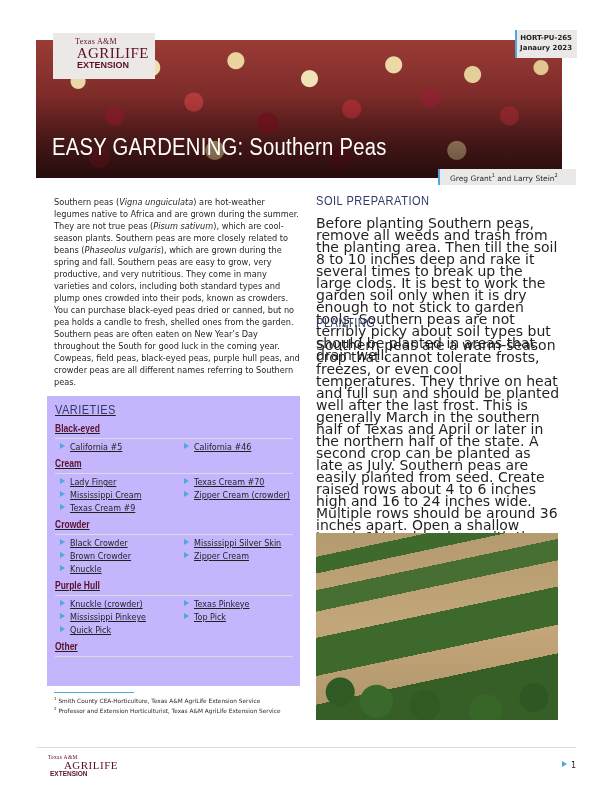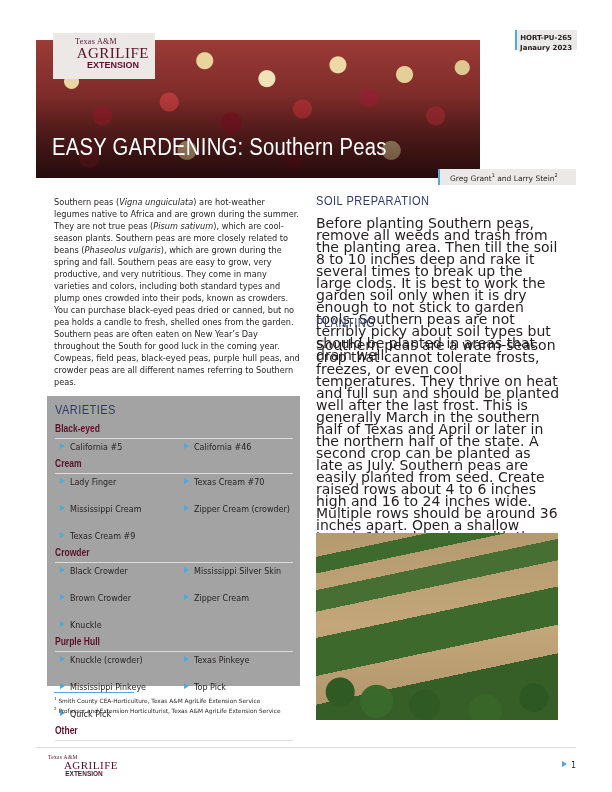--- a/index.html
+++ b/index.html
@@ -1,21 +1,21 @@
 <!DOCTYPE html>
 <html><head>
 <meta charset="utf-8">
 <style>
   * { box-sizing: border-box; margin: 0; padding: 0; }
   html, body { width: 612px; height: 792px; background: #ffffff; overflow: hidden; }
   body { position: relative; font-family: "DejaVu Sans", sans-serif; color: #231f20; }
 
   
   .hero {
-    position: absolute; left: 36px; top: 40px; width: 444px; height: 138px; overflow: hidden;
+    position: absolute; left: 36px; top: 40px; width: 526px; height: 138px; overflow: hidden;
     background:
       radial-gradient(circle at 8% 30%, #e9d7a6 0 7px, transparent 8px),
       radial-gradient(circle at 15% 55%, #8d1f2a 0 9px, transparent 10px),
       radial-gradient(circle at 22% 20%, #f0e0b0 0 8px, transparent 9px),
       radial-gradient(circle at 30% 45%, #b53a3a 0 9px, transparent 10px),
       radial-gradient(circle at 38% 15%, #e8d49c 0 8px, transparent 9px),
       radial-gradient(circle at 44% 60%, #7a1622 0 10px, transparent 11px),
       radial-gradient(circle at 52% 28%, #f1e3b8 0 8px, transparent 9px),
       radial-gradient(circle at 60% 50%, #a82e33 0 9px, transparent 10px),
       radial-gradient(circle at 68% 18%, #ecd9a5 0 8px, transparent 9px),
@@ -39,56 +39,56 @@
     color: #ffffff; letter-spacing: 0.3px; transform: scaleX(0.88); transform-origin: left;
     white-space: nowrap;
   }
 
   .logo-box {
     position: absolute; left: 53px; top: 33px; width: 102px; height: 46px;
     background: #ebe8e6; z-index: 3; padding: 4px 6px;
   }
   .logo-top { font-family: "Liberation Serif", serif; font-size: 8px; color: #5b0f2a; margin-left: 16px; letter-spacing: 0.3px; line-height: 9px; }
   .logo-mid { font-family: "Liberation Serif", serif; font-size: 15px; color: #5b0f2a; line-height: 14px; letter-spacing: 0.5px; text-align: right; }
-  .logo-bot { font-family: "Liberation Sans", sans-serif; font-size: 9px; font-weight: 700; color: #5b0f2a; margin-left: 18px; line-height: 10px; text-align: center; }
+  .logo-bot { font-family: "Liberation Sans", sans-serif; font-size: 9px; font-weight: 700; color: #5b0f2a; margin-left: 18px; line-height: 10px; }
 
   .pubinfo {
-    position: absolute; left: 515px; top: 30px; width: 62px; height: 20px;
+    position: absolute; left: 515px; top: 30px; width: 62px; height: 28px;
     background: #ebe9e8; border-left: 2px solid #4ea9de; z-index: 3;
     font-size: 7px; font-weight: 700; text-align: right; padding: 3px 5px 0 0; line-height: 10px; color: #231f20;
   }
 
   .authors {
     position: absolute; left: 438px; top: 169px; width: 138px; height: 16px;
     background: #ebe9e8; border-left: 2px solid #4ea9de; z-index: 3;
     font-size: 7.5px; padding: 3px 0 0 10px; color: #231f20; white-space: nowrap;
   }
   .authors sup { font-size: 5px; }
 
   
   .intro {
     position: absolute; left: 54px; top: 196px; width: 246px;
     font-size: 8.2px; line-height: 12px; color: #231f20;
   }
   .intro i { font-style: italic; }
 
   .varieties {
     position: absolute; left: 47px; top: 396px; width: 253px; height: 290px;
-    background: #a3a3a3; padding: 4px 7px 0 8px;
+    background: #c4b5fd; padding: 4px 7px 0 8px; text-decoration: underline;
   }
   .var-heading {
     font-family: "Liberation Sans", sans-serif; font-size: 13px; color: #2d3a6b;
     letter-spacing: 0.5px; transform: scaleX(0.85); transform-origin: left; height: 19px; line-height: 19px;
   }
   .var-group-title {
     font-family: "Liberation Sans", sans-serif; font-size: 10px; font-weight: 700; color: #5b0f2a;
     transform: scaleX(0.85); transform-origin: left; height: 15px; line-height: 15px; margin-top: 2px;
   }
   .var-rule { height: 1px; background: #dcdbdb; margin: 2px 0 3px 0; }
-  .var-list { display: grid; grid-template-columns: 124px 120px; grid-auto-flow: row; row-gap: 15px; margin-bottom: 2px; }
+  .var-list { display: grid; grid-template-columns: 124px 120px; grid-auto-flow: row; row-gap: 1px; margin-bottom: 2px; }
   .var-item { font-size: 8px; line-height: 12px; color: #231f20; white-space: nowrap; padding-left: 5px; }
   .var-item .tri { display: inline-block; width: 0; height: 0; border-left: 5px solid #4ea9de; border-top: 3px solid transparent; border-bottom: 3px solid transparent; margin-right: 5px; vertical-align: 1px; }
 
   .footnote-rule { position: absolute; left: 54px; top: 692px; width: 80px; height: 1px; background: #4ea9de; }
   .footnotes { position: absolute; left: 54px; top: 695px; width: 250px; font-size: 5.8px; line-height: 7.5px; color: #231f20; }
   .footnotes sup { font-size: 4px; }
 
   
   .sec-heading {
     position: absolute; left: 316px; font-family: "Liberation Sans", sans-serif; font-size: 13px;

